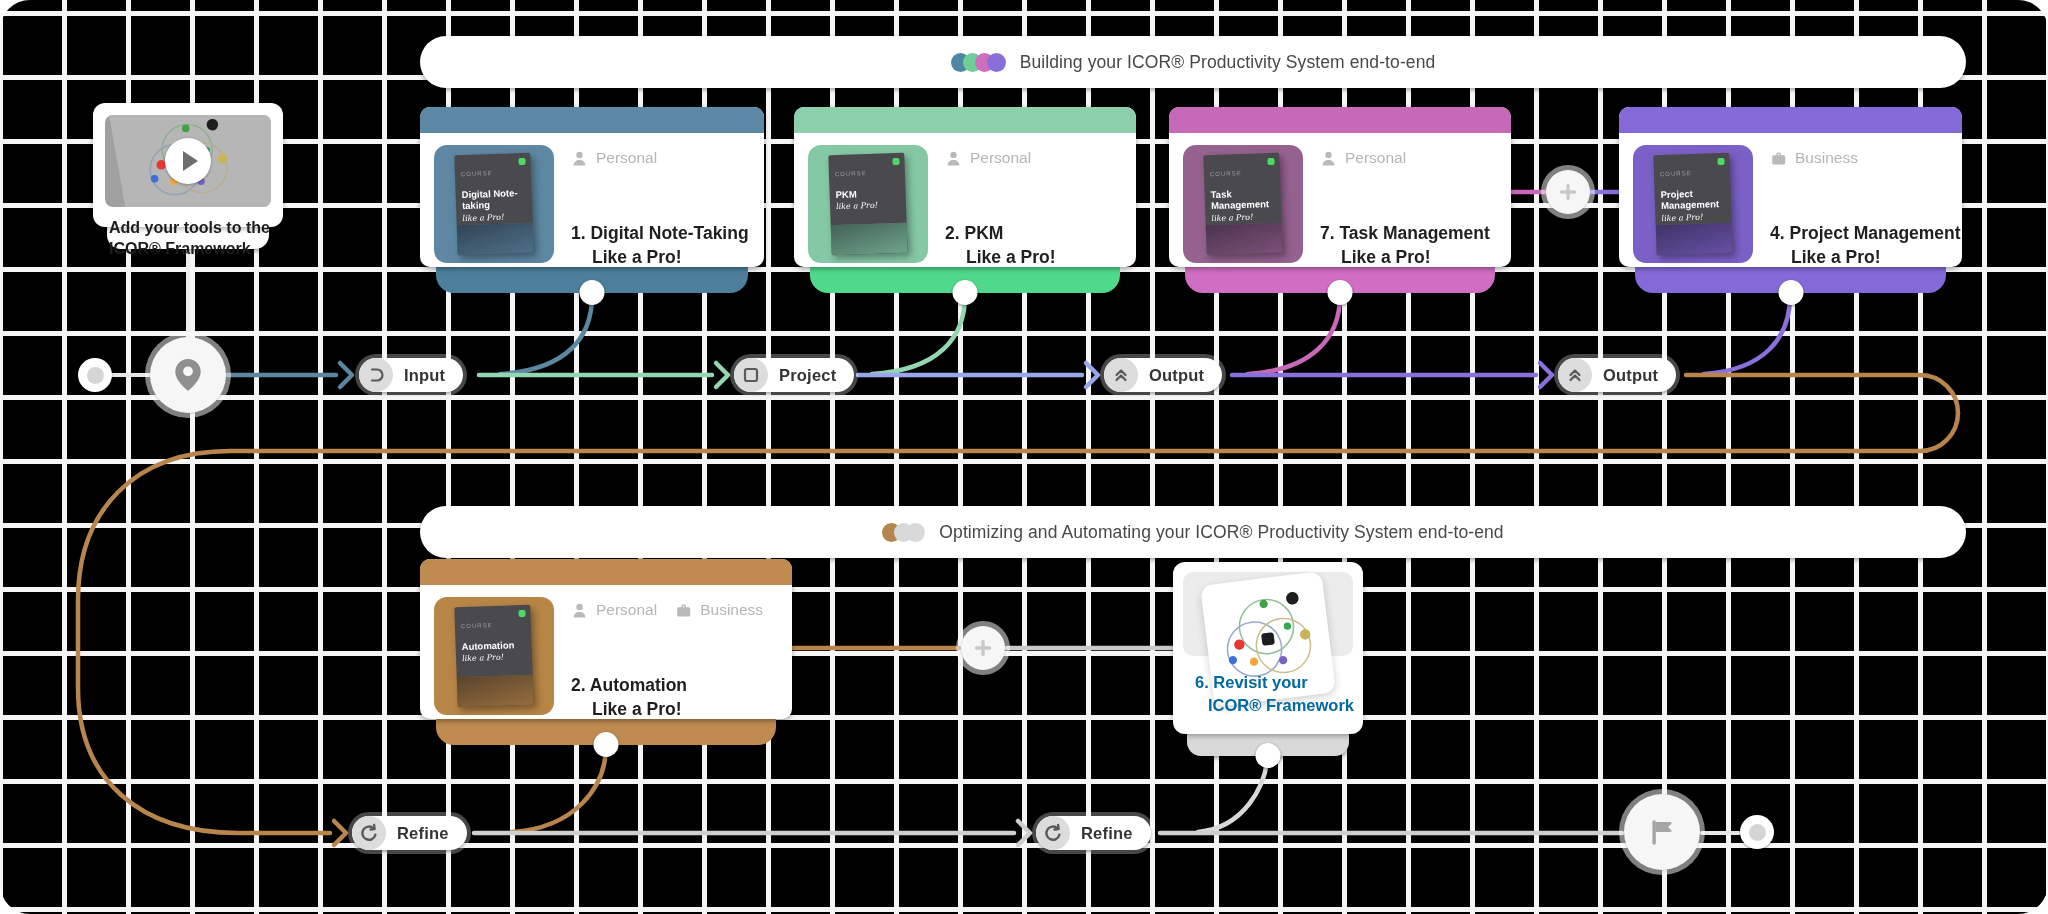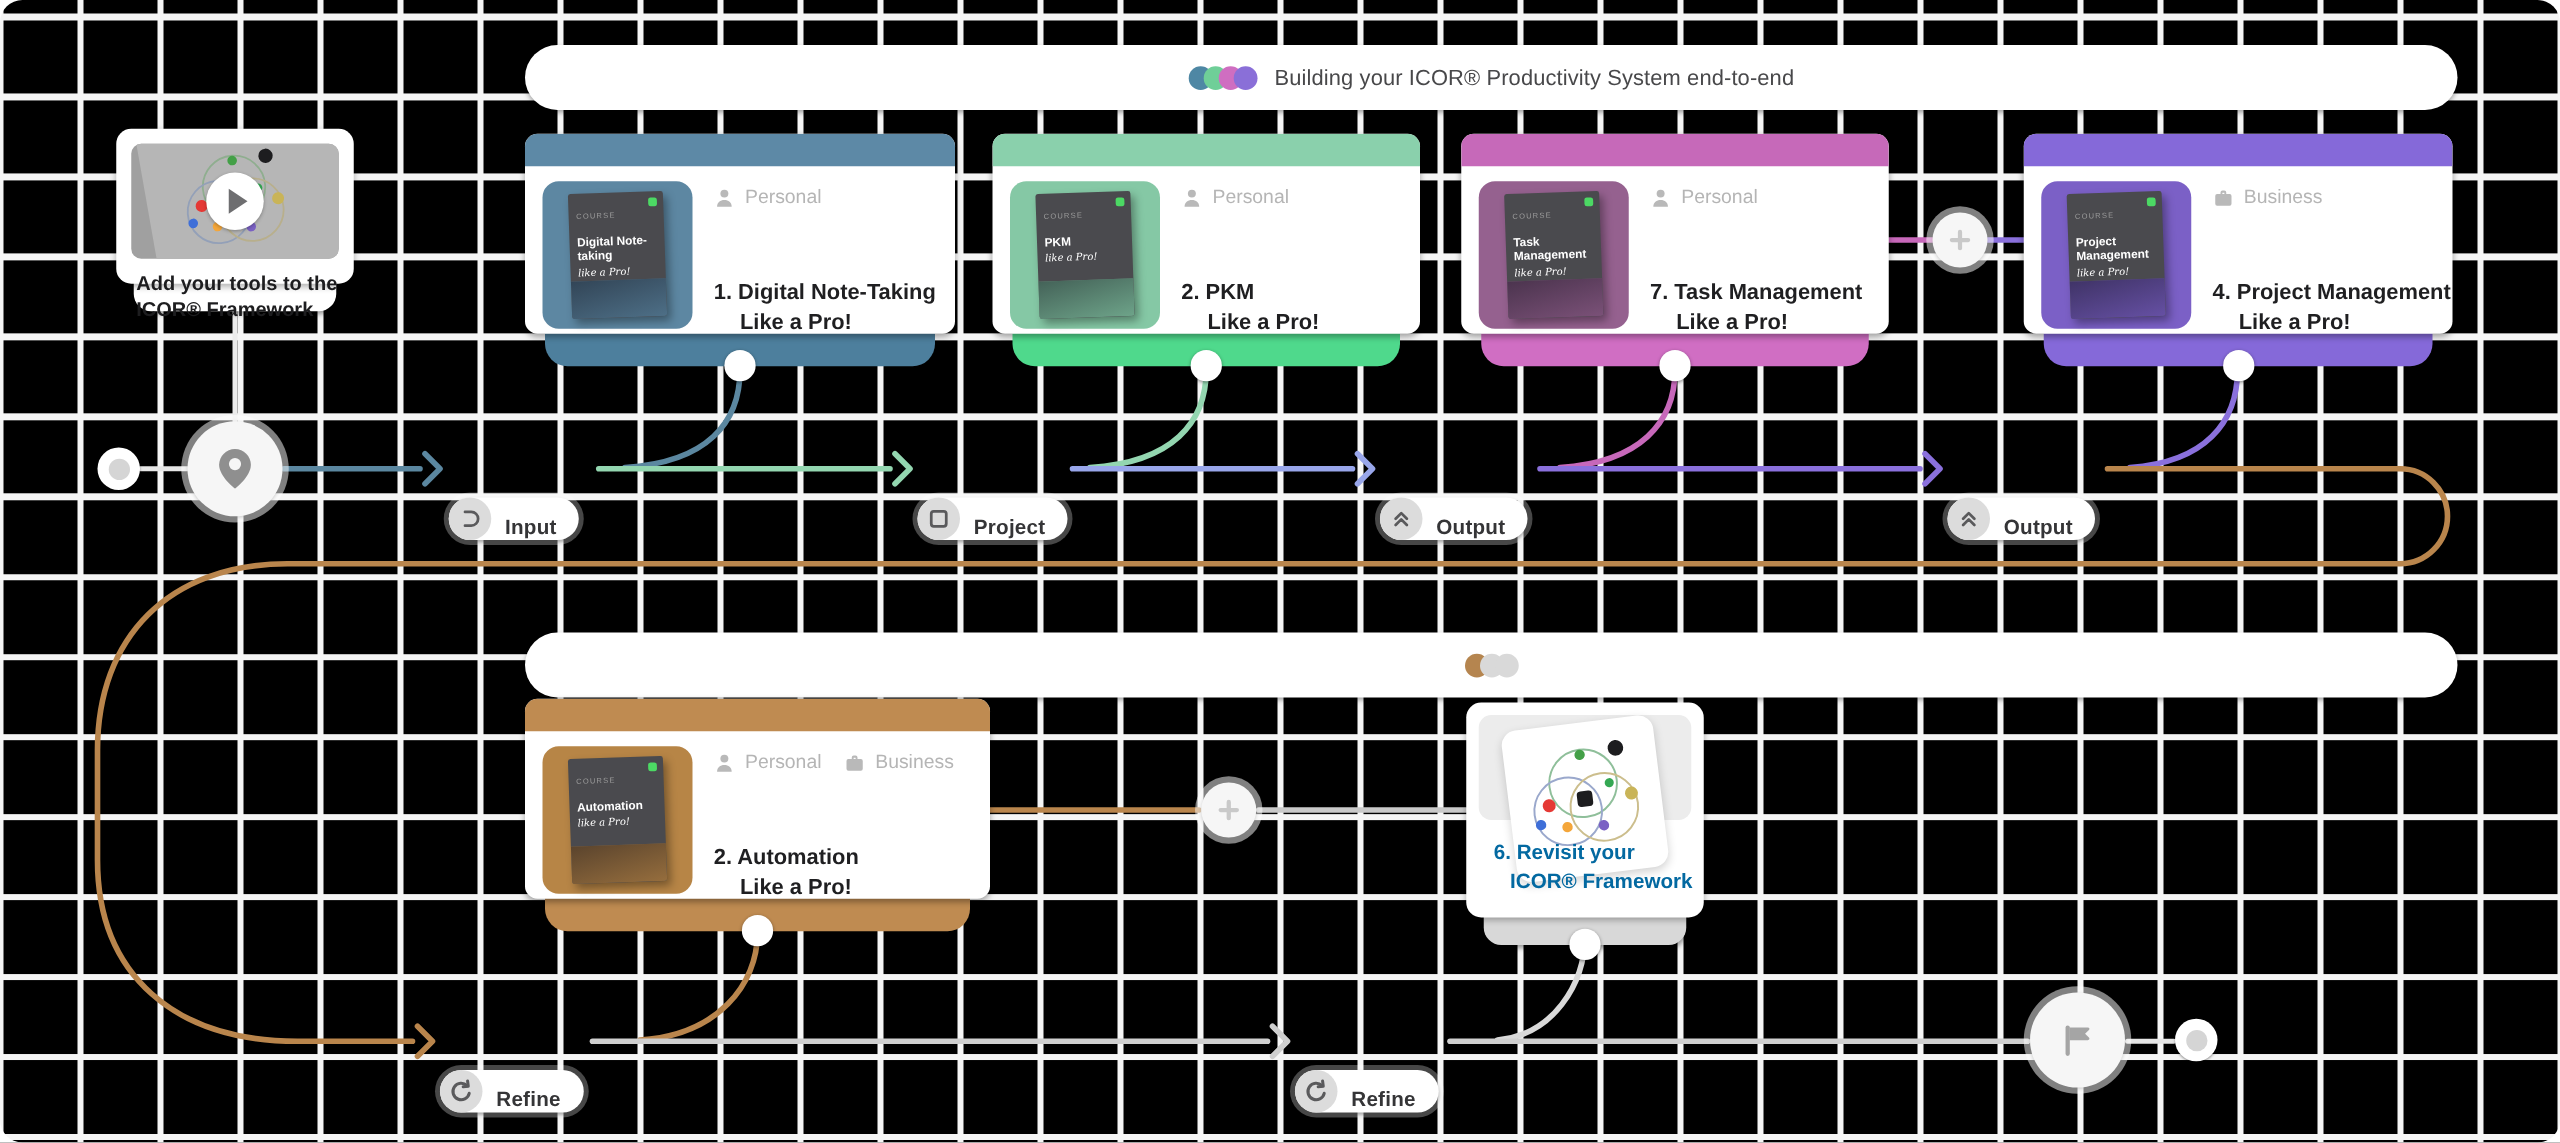--- a/index.html
+++ b/index.html
@@ -1,20 +1,20 @@
 <!DOCTYPE html>
 <html style="--bg: #000000; --grid: #f5f5f5; --blue: #5d89a6; --blue-deep: #4d7f9d; --blue-line: #5b87a0; --green: #8ad0ac; --green-bright: #4fd98c; --green-line: #93d6b0; --pink: #c669b9; --pink-bright: #d06ec3; --pink-line: #c768ba; --purple: #8569d9; --purple-line: #8a70dc; --periwinkle: #98a6ea; --brown: #bf8b51; --brown-line: #b9854c; --grey-line: #cfcfcf; --light-line: #e6e6e6; --white-line: #ececec; --thumb-blue: #5d87a2; --thumb-green: #85c8a5; --thumb-pink: #95618f; --thumb-purple: #7b60c6; --thumb-brown: #b78546; --cover-green-dot: #4cd964; --dot-blue: #4e87a4; --dot-green: #6fcf98; --dot-pink: #cf6ec1; --dot-purple: #8a6fd8; --dot-brown: #b5854f; --dot-grey: #d9d9d9;"><head>
 <meta charset="utf-8">
 <style>
   html,body{margin:0;padding:0;background:#fff;font-family:"Liberation Sans",sans-serif;}
   .canvas{position:relative;width:2048px;height:914px;background-color:var(--bg,#000);
     background-image:
       repeating-linear-gradient(0deg,  var(--grid,#f5f5f5) 0 5px, transparent 5px 64px),
       repeating-linear-gradient(90deg, var(--grid,#f5f5f5) 0 5px, transparent 5px 64px);
-    background-position:-2px -2px;border-radius:18px;overflow:hidden;}
+    background-position:-2px -2px;border-radius:30px;overflow:hidden;}
   .edges{position:absolute;inset:0;z-index:1;}
   .edges path{fill:none;stroke-linecap:round;stroke-linejoin:round;}
 
   
   .banner{position:absolute;left:420px;width:1546px;height:52px;background:#fff;border-radius:26px;
     z-index:2;display:flex;align-items:center;justify-content:center;gap:14px;
     box-shadow:0 2px 4px rgba(0,0,0,.35);}
   .banner .label{font-size:17.5px;font-weight:500;color:#48484a;letter-spacing:.1px;}
   .dots{display:flex;align-items:center;}
   .dot{width:19px;height:19px;border-radius:50%;}
@@ -74,22 +74,22 @@
   .overlay-play::after{content:"";position:absolute;left:18px;top:13px;
     border-left:15px solid #6e6e70;border-top:10px solid transparent;border-bottom:10px solid transparent;}
   .caption{position:absolute;left:16px;right:8px;top:114px;font-size:16px;font-weight:600;color:#1d1d1f;line-height:1.32;}
   .c6thumb{position:absolute;left:10px;right:10px;top:10px;height:84px;border-radius:10px;background:#ececec;}
   .c6card{position:absolute;left:50%;top:16px;transform:translateX(-50%) rotate(-7deg);width:122px;height:122px;
     background:#fff;border-radius:12px;box-shadow:0 3px 8px rgba(0,0,0,.18);display:flex;align-items:center;justify-content:center;}
   .c6title{position:absolute;left:22px;bottom:18px;font-size:16.5px;font-weight:600;color:#0369a1;line-height:1.35;z-index:3;white-space:nowrap;}
   .c6title .l2{display:block;padding-left:13px;}
 
   
-  .pill{position:absolute;z-index:2;height:34px;border-radius:17px;background:#fff;display:flex;align-items:flex-end;
-    gap:11px;padding-right:18px;box-shadow:0 0 0 4px rgba(255,255,255,.28),0 2px 3px rgba(0,0,0,.45);margin-top:40px;}
+  .pill{position:absolute;z-index:2;height:34px;border-radius:17px;background:#fff;display:flex;align-items:center;
+    gap:11px;padding-right:18px;box-shadow:0 0 0 4px rgba(255,255,255,.28),0 2px 3px rgba(0,0,0,.45);}
   .icon-cap{width:34px;height:34px;border-radius:50%;background:#dcdcdc;display:flex;align-items:center;justify-content:center;flex:none;}
   .pill .label{font-size:16.5px;font-weight:700;color:#353537;letter-spacing:.2px;}
   .circle-node{position:absolute;z-index:2;border-radius:50%;background:#f6f6f6;
     box-shadow:0 0 0 5px rgba(255,255,255,.5),0 1px 3px rgba(0,0,0,.4);
     display:flex;align-items:center;justify-content:center;}
   .endpoint{position:absolute;z-index:2;width:34px;height:34px;border-radius:50%;background:#fff;
     display:flex;align-items:center;justify-content:center;box-shadow:0 1px 2px rgba(0,0,0,.4);}
   .endpoint .inner{width:17px;height:17px;border-radius:50%;background:#d5d5d5;}
 </style>
 </head>
@@ -134,20 +134,21 @@
         <span class="dot d-purple"></span>
     </span>
     <span class="label">Building your ICOR® Productivity System end-to-end</span>
   </div>
   <div class="banner" style="top:506px">
     <span class="dots">
       <span class="dot d-brown"></span>
         <span class="dot d-grey"></span>
         <span class="dot d-grey"></span>
     </span>
+    <span class="label">Optimizing and Automating your ICOR® Productivity System end-to-end</span>
   </div>
 
   <div class="simple-card" style="left:93px;top:103px;width:190px;height:124px">
     <div class="back"></div>
     <div class="front">
       <div class="vthumb">
         <div class="tilt"></div>
         <svg width="96" height="96" viewBox="0 0 100 100">
           <circle cx="50" cy="38" r="26" fill="none" stroke="#8fae8f" stroke-width="1.5"></circle>
           <circle cx="36" cy="58" r="26" fill="none" stroke="#93a0b8" stroke-width="1.5"></circle>

